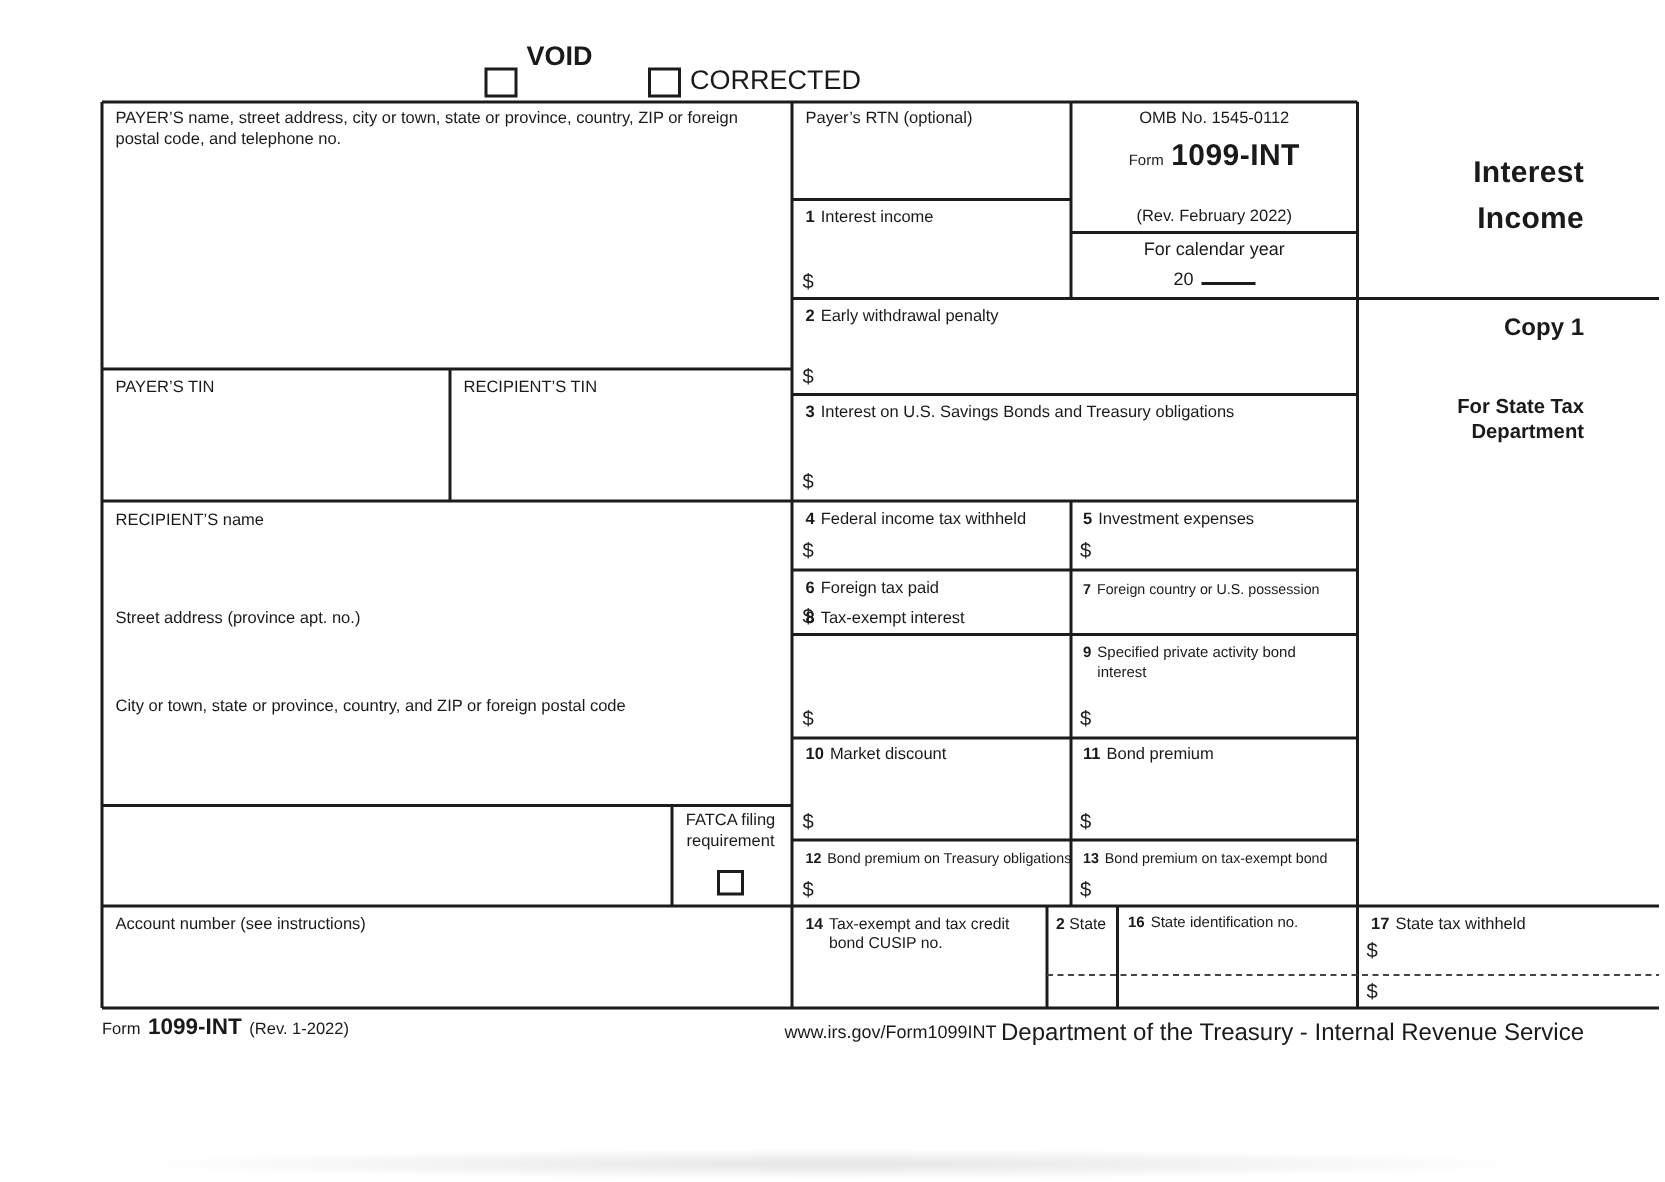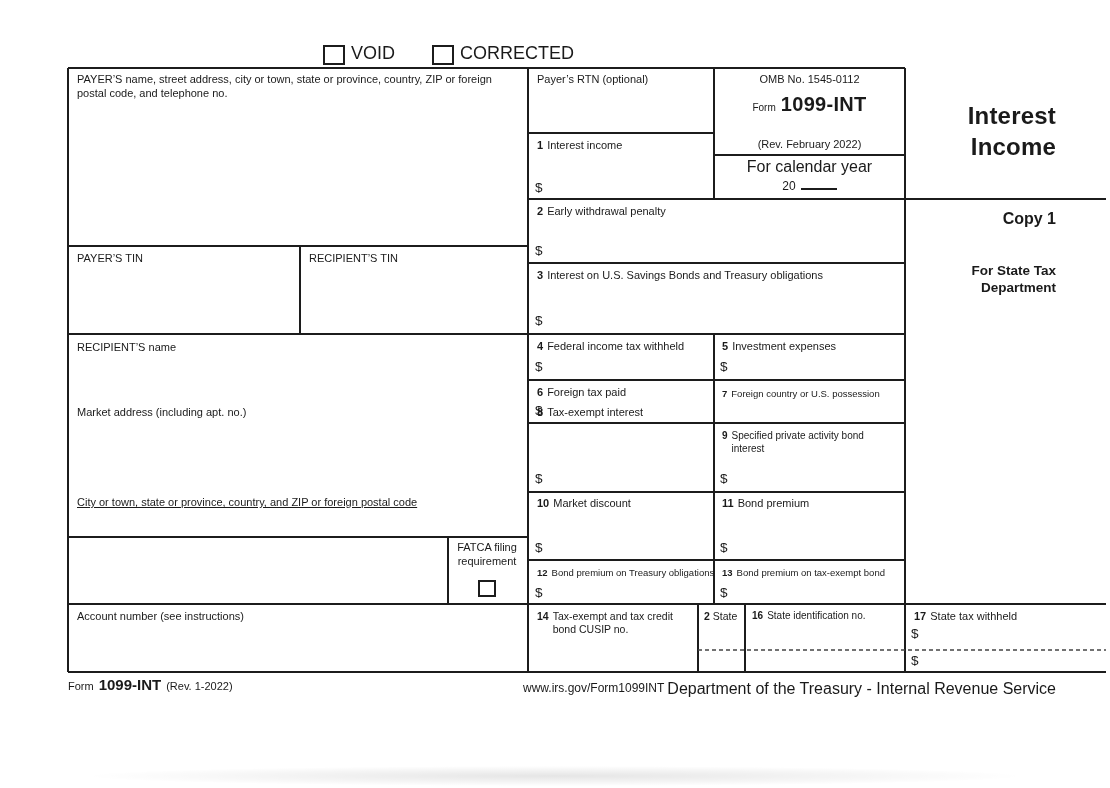--- a/index.html
+++ b/index.html
@@ -9,21 +9,21 @@
     background:#ffffff;
     font-family:"Liberation Sans", sans-serif;
     color:#1a1a1a;
     overflow:hidden;
   }
   svg.grid{position:absolute;left:0;top:0;}
   .t{position:absolute;font-size:11px;line-height:13.5px;}
   .num{font-weight:bold;margin-right:4px;}
   .dollar{position:absolute;font-size:13.5px;line-height:14px;}
   .chk{position:absolute;border:2px solid #1c1c1c;background:#fff;}
-  .big-title{font-size:24px;font-weight:bold;line-height:31px;text-align:right;letter-spacing:.2px;}
+  .big-title{font-size:20px;font-weight:bold;line-height:31px;text-align:right;letter-spacing:.2px;}
   .copy{font-size:16px;font-weight:bold;text-align:right;}
   .copyfor{font-size:13.5px;font-weight:bold;line-height:17px;text-align:right;}
   .center{text-align:center;}
   .s95{font-size:9.5px;white-space:nowrap;}
   .s10{font-size:10px;line-height:12.5px;}
   .s105{font-size:10.5px;line-height:13px;}
   .formword{font-size:10px;}
   .formnum{font-size:20px;font-weight:bold;letter-spacing:.3px;}
   .baseline{display:inline-flex;align-items:baseline;gap:5px;}
   .blankline{display:inline-block;width:36px;border-bottom:2px solid #1c1c1c;height:10px;margin-left:5px;}
@@ -66,36 +66,36 @@
       <line x1="714" y1="334" x2="714" y2="604"></line>
       <line x1="448" y1="537" x2="448" y2="604"></line>
       <line x1="698" y1="604" x2="698" y2="672"></line>
       <line x1="745" y1="604" x2="745" y2="672"></line>
       <line x1="905" y1="68" x2="905" y2="672"></line>
     </g>
     <line x1="698" y1="650" x2="1106" y2="650" stroke="#444" stroke-width="1.4" stroke-dasharray="4 3"></line>
   </svg>
 
   <div class="chk" style="left:323px;top:45px;width:18px;height:16px;"></div>
-  <div class="t voidlbl" style="left:351px;top:44px;">VOID</div>
+  <div class="t voidlbl" style="left:351px;top:28px;font-weight:bold;">VOID</div>
   <div class="chk" style="left:432px;top:45px;width:18px;height:16px;"></div>
   <div class="t voidlbl" style="left:460px;top:44px;">CORRECTED</div>
 
   <div class="t" style="left:77px;top:73px;width:428px;">PAYER’S name, street address, city or town, state or province, country, ZIP or foreign postal code, and telephone no.</div>
   <div class="t" style="left:537px;top:73px;">Payer’s RTN (optional)</div>
 
   <div class="t center" style="left:714px;top:73px;width:191px;">OMB No. 1545-0112</div>
   <div class="t center" style="left:714px;top:98px;width:191px;">
     <span class="baseline">
       <span class="formword">Form</span>
       <span class="formnum">1099-INT</span>
     </span>
   </div>
   <div class="t center" style="left:714px;top:138px;width:191px;">(Rev. February 2022)</div>
-  <div class="t center" style="left:714px;top:160px;width:191px;font-size:16px;">For calendar year</div>
+  <div class="t center" style="left:714px;top:160px;width:191px;font-size:12px;">For calendar year</div>
   <div class="t center" style="left:714px;top:178px;width:191px;font-size:12px;">
     <span>20</span><span class="blankline"></span>
   </div>
 
   <div class="t big-title" style="right:54px;top:100px;width:200px;">
     <div>Interest</div>
     <div>Income</div>
   </div>
   <div class="t copy" style="right:54px;top:212px;width:200px;">Copy 1</div>
   <div class="t copyfor" style="right:54px;top:262px;width:200px;">
@@ -109,22 +109,22 @@
   <div class="t" style="left:537px;top:205px;"><span class="num">2</span><span>Early withdrawal penalty</span></div>
   <div class="dollar" style="left:535px;top:244px;">$</div>
 
   <div class="t" style="left:537px;top:269px;"><span class="num">3</span><span>Interest on U.S. Savings Bonds and Treasury obligations</span></div>
   <div class="dollar" style="left:535px;top:314px;">$</div>
 
   <div class="t" style="left:77px;top:252px;">PAYER’S TIN</div>
   <div class="t" style="left:309px;top:252px;">RECIPIENT’S TIN</div>
 
   <div class="t" style="left:77px;top:341px;">RECIPIENT’S name</div>
-  <div class="t" style="left:77px;top:406px;">Market address (including apt. no.)</div>
-  <div class="t" style="left:77px;top:496px;text-decoration:underline;">City or town, state or province, country, and ZIP or foreign postal code</div>
+  <div class="t" style="left:77px;top:406px;">Street address (province apt. no.)</div>
+  <div class="t" style="left:77px;top:465px;">City or town, state or province, country, and ZIP or foreign postal code</div>
 
   <div class="t" style="left:537px;top:340px;"><span class="num">4</span><span>Federal income tax withheld</span></div>
   <div class="dollar" style="left:535px;top:360px;">$</div>
   <div class="t" style="left:722px;top:340px;"><span class="num">5</span><span>Investment expenses</span></div>
   <div class="dollar" style="left:720px;top:360px;">$</div>
 
   <div class="t" style="left:537px;top:386px;"><span class="num">6</span><span>Foreign tax paid</span></div>
   <div class="dollar" style="left:535px;top:404px;">$</div>
   <div class="t s95" style="left:722px;top:387px;"><span class="num">7</span><span>Foreign country or U.S. possession</span></div>
 

